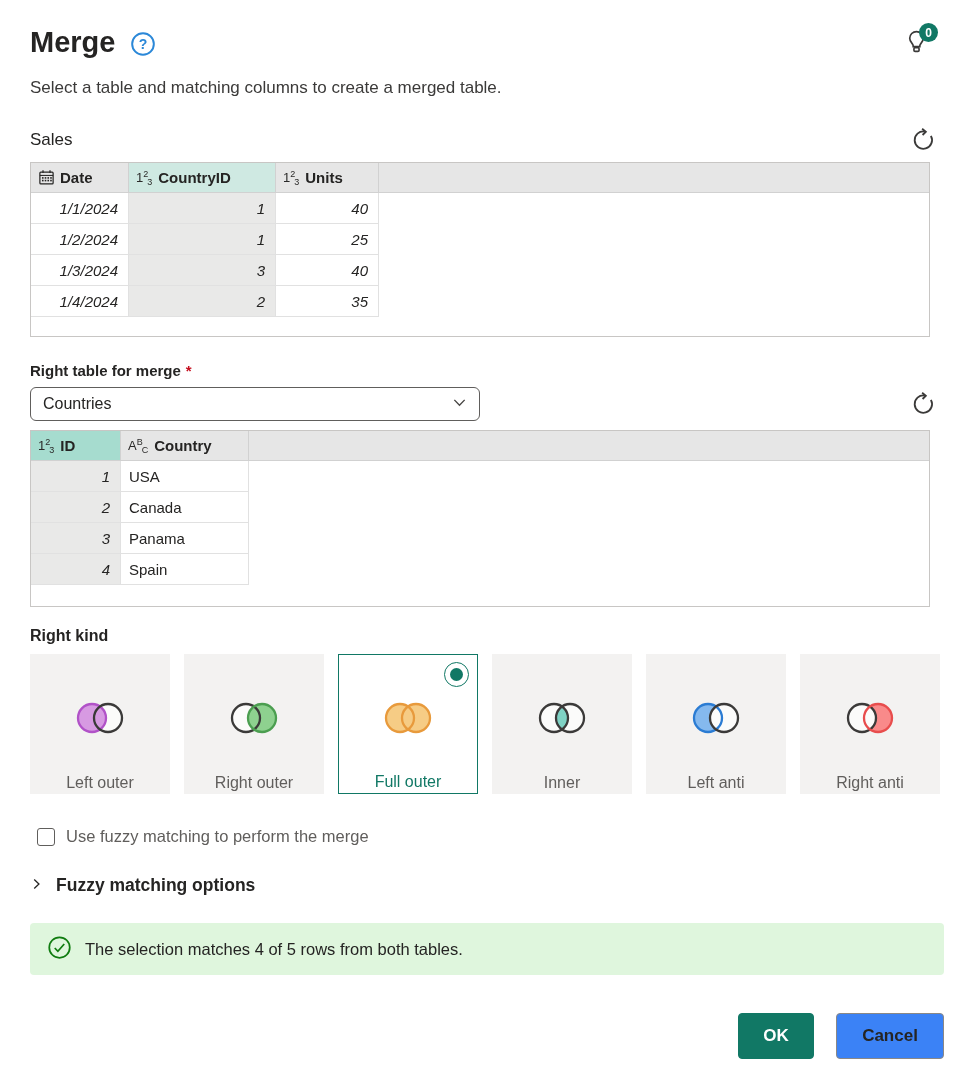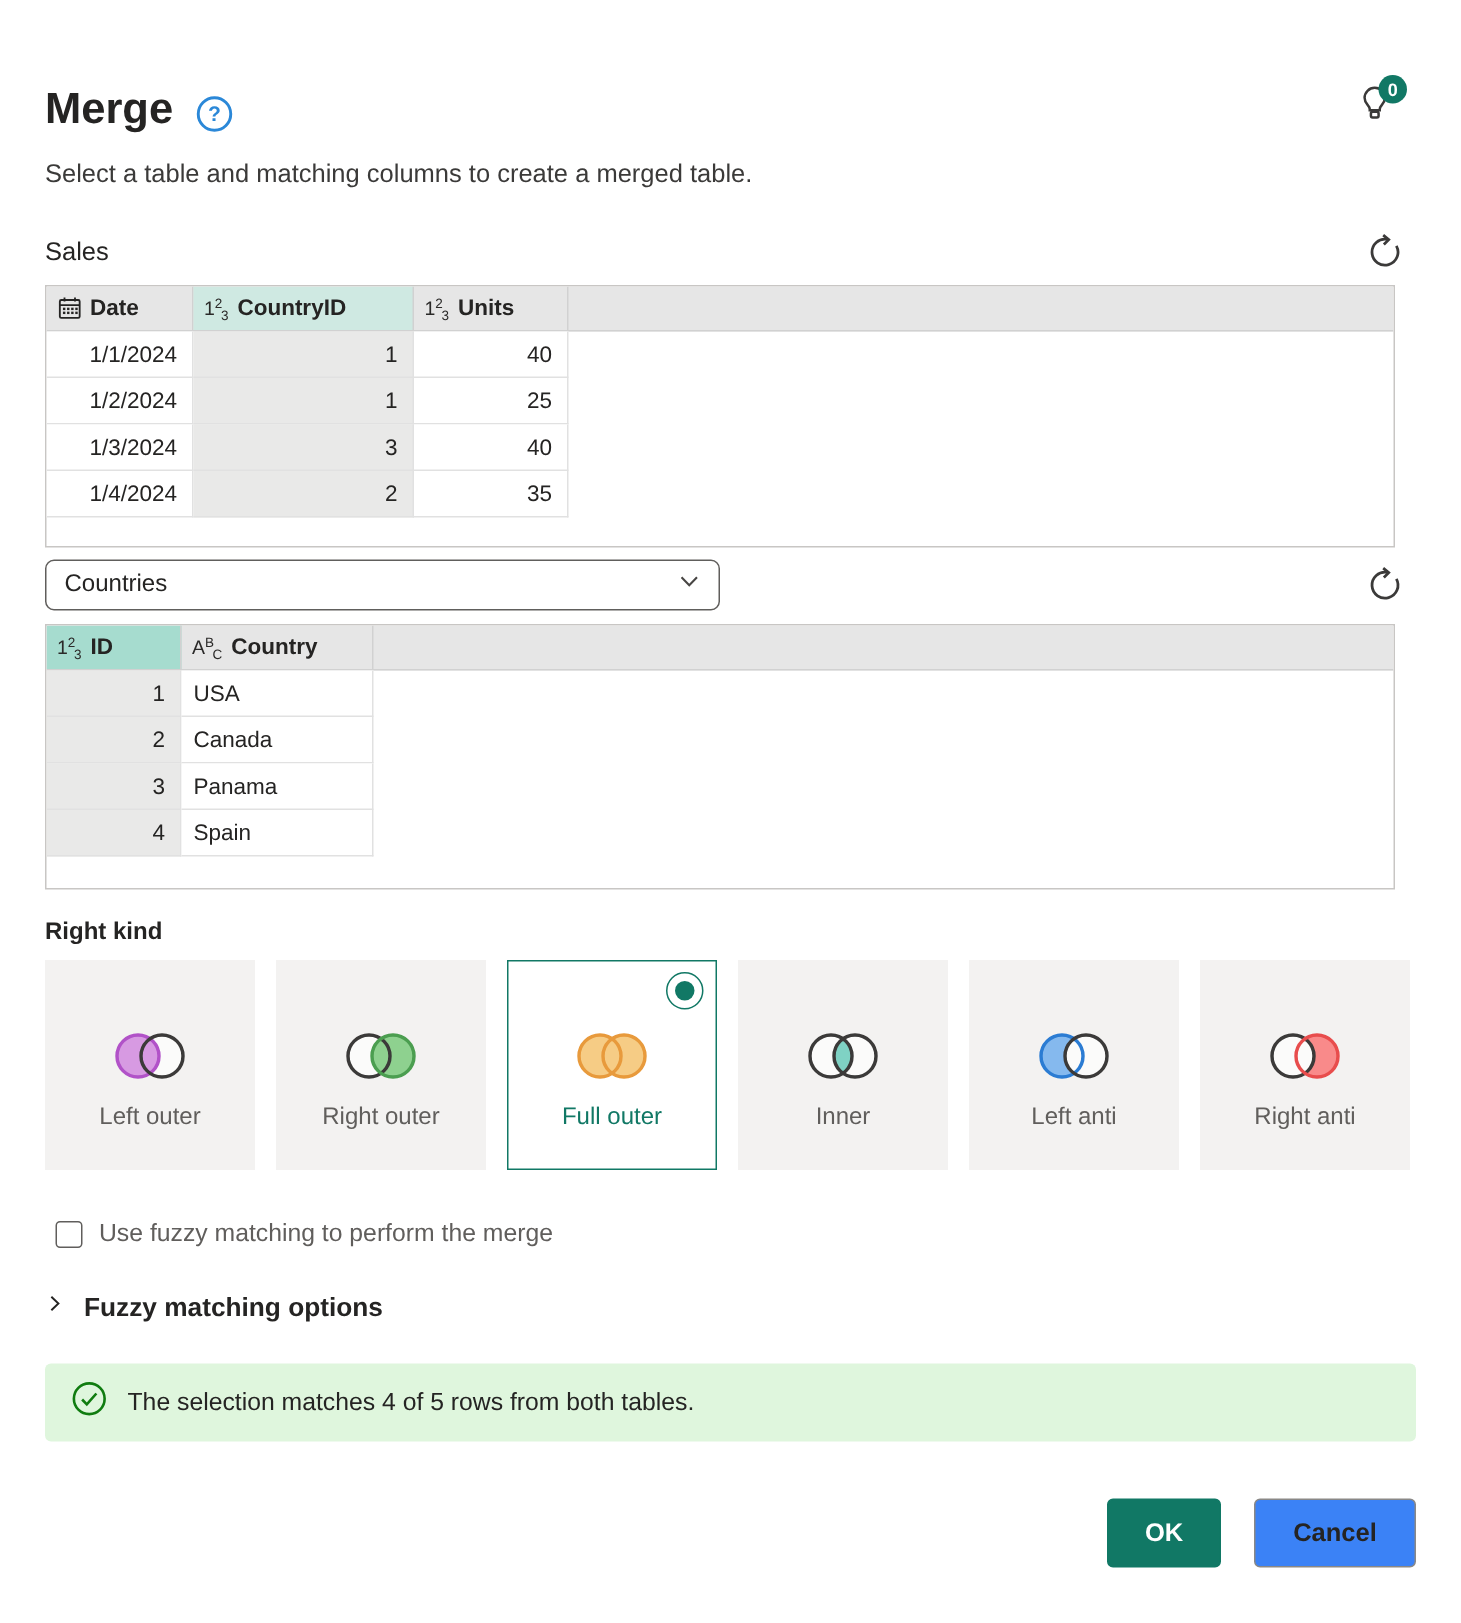--- a/index.html
+++ b/index.html
@@ -1,21 +1,21 @@
 <!DOCTYPE html>
 <html><head>
 <meta charset="utf-8">
 <style>
   * { margin:0; padding:0; }
   html,body { width:974px; height:1082px; background:#ffffff; overflow:hidden;
     font-family:"Liberation Sans", sans-serif; color:#252423; }
   .container { padding:22px 30px 0 30px; }
 
   
-  .title-row { display:flex; justify-content:space-between; align-items:flex-end;margin-top:27px; }
+  .title-row { display:flex; justify-content:space-between; align-items:center; }
   .title-left { display:flex; align-items:center; gap:15px; }
   .page-title { font-size:29px; font-weight:700; color:#252423; }
   .help-icon { display:inline-flex; margin-top:4px; }
   .idea-wrap { position:relative; margin-right:14px; margin-top:6px; }
   .idea-badge { position:absolute; top:-5px; right:-8px; width:19px; height:19px; border-radius:50%;
     background:#117865; color:#fff; font-size:12px; font-weight:700; display:flex; align-items:center; justify-content:center; }
   .subtitle { margin-top:16px; font-size:17px; color:#3b3a39; }
 
   
   .section-row { display:flex; justify-content:space-between; align-items:center; }
@@ -26,41 +26,41 @@
   
   .pq-table { margin-top:9px; width:900px; border:1px solid #c8c6c4; background:#fff; box-sizing:border-box; overflow:hidden; }
   .pq-table.sales { height:175px; }
   .pq-table.countries { height:177px; }
   .pq-head { display:flex; height:30px; background:#e6e6e6; border-bottom:1px solid #d1d1d1; box-sizing:border-box; }
   .pq-th { box-sizing:border-box; display:flex; align-items:center; gap:5px; padding:0 6px 0 7px;
     border-right:1px solid #d1d1d1; font-size:15px; font-weight:700; color:#252423; }
   .pq-th-label { font-weight:700; }
   .pq-row { display:flex; height:31px; }
   .pq-td { box-sizing:border-box; display:flex; align-items:center; justify-content:flex-end; padding:14px 10px;
-    font-size:15px; color:#252423; border-right:1px solid #e1e1e1; border-bottom:1px solid #e1e1e1; background:#fff; }
+    font-size:15px; font-style:italic; color:#252423; border-right:1px solid #e1e1e1; border-bottom:1px solid #e1e1e1; background:#fff; }
   .pq-td.left { justify-content:flex-start; font-style:normal; padding:0 8px; }
   .pq-td-hl { background:#e9e9e8; }
 
   .type-icon { display:inline-flex; align-items:baseline; line-height:1; color:#2b2a29; font-weight:400; }
   .type-icon .n1 { font-size:13px; }
   .type-icon .n2 { font-size:9px; position:relative; top:-5px; }
   .type-icon .n3 { font-size:9px; position:relative; top:3px; left:-1px; }
 
   
   .field-label { margin-top:25px; font-size:15px; font-weight:700; color:#252423; }
   .req { color:#c50f1f; margin-left:5px; }
   .dropdown-row { display:flex; justify-content:space-between; align-items:center; margin-top:8px; }
   .dropdown { width:450px; height:34px; box-sizing:border-box; border:1px solid #605e5c; border-radius:6px;
     background:#fff; display:flex; align-items:center; justify-content:space-between; padding:0 12px; font-size:16px; cursor:pointer; }
 
   
   .join-kind-label { margin-top:20px; font-size:16px; font-weight:700; }
   .cards { display:flex; gap:14px; margin-top:9px; }
   .join-card { position:relative; width:140px; height:140px; background:#f3f2f1; box-sizing:border-box;
-    display:flex; flex-direction:column; align-items:center; cursor:pointer; }
+    display:flex; flex-direction:column; align-items:center; cursor:pointer;justify-content:space-between; }
   .join-card.selected { background:#fff; border:1.5px solid #117865; }
   .venn { width:50px; height:34px; margin-top:47px; flex:none; }
   .join-card.selected .venn { margin-top:45.5px; }
   .join-card-label { margin-top:13px; font-size:16px; color:#605e5c; text-align:center; max-width:88px; line-height:1.35; }
   .join-card.selected .join-card-label { color:#117865; }
   .radio { position:absolute; top:7px; right:8px; width:25px; height:25px; border-radius:50%; box-sizing:border-box;
     background:#fff; border:1.5px solid #117865; display:flex; align-items:center; justify-content:center; }
   .radio-dot { width:13px; height:13px; border-radius:50%; background:#117865; }
 
   
@@ -175,20 +175,23 @@
           <div class="pq-td" style="width: 103px;">40</div>
         </div>
         <div class="pq-row">
           <div class="pq-td" style="width: 98px;">1/4/2024</div>
           <div class="pq-td pq-td-hl" style="width: 147px;">2</div>
           <div class="pq-td" style="width: 103px;">35</div>
         </div>
       </div>
   </div>
 
+  <div class="field-label">
+    <span>Right table for merge</span><span class="req">*</span>
+  </div>
   <div class="dropdown-row">
     <div class="dropdown">
       <span>Countries</span>
       <span>
         <svg width="15" height="15" viewBox="0 0 16 16">
           <path d="M2.5 5.2 L8 10.8 L13.5 5.2" fill="none" stroke="#484644" stroke-width="1.5"></path>
         </svg>
       </span>
     </div>
     <span class="refresh-btn">

